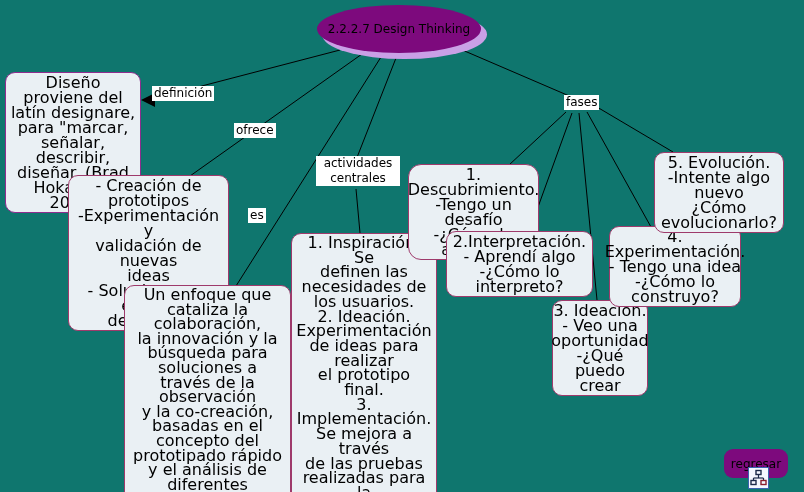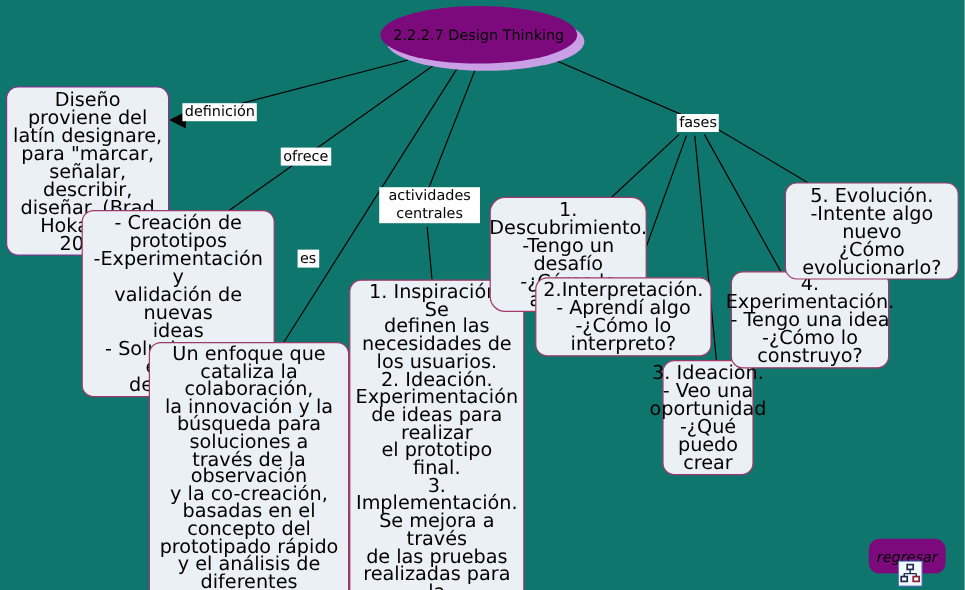--- a/index.html
+++ b/index.html
@@ -22,21 +22,21 @@
   .ellipse{position:absolute;border-radius:50%;}
   #root-shadow{left:322px;top:10px;width:165px;height:49px;background:#c9a0e6;}
   #root-node{
     left:317px;top:5px;width:164px;height:48px;background:#7d0a7d;
     display:flex;align-items:center;justify-content:center;font-size:12px;color:#000;
   }
   #back-btn{
     position:absolute;left:724px;top:449px;width:64px;height:29px;
     background:#7d0a7d;border:none;border-radius:9px;font-size:12px;color:#000;
     font-family:"DejaVu Sans","Liberation Sans",sans-serif;display:flex;
-    align-items:center;justify-content:center;cursor:pointer;font-style:italic;
+    align-items:center;justify-content:center;cursor:pointer;
   }
   #map-icon{position:absolute;left:748px;top:467px;width:21px;height:22px;cursor:pointer;}
 </style>
 </head>
 <body>
 
 <div id="canvas">
 
   <svg id="wires" viewBox="0 0 804 492" xmlns="http://www.w3.org/2000/svg">
     <g stroke="#000000" stroke-width="1" fill="none">
@@ -110,32 +110,32 @@
 (Tim Brown, 2009).</div>
 
   <div class="box" style="left:408px;top:164px;width:131px;min-height:54px;border-radius:13px;">1. Descubrimiento.
 -Tengo un desafío
 -¿Cómo lo abordo?</div>
 
   <div class="box" style="left:446px;top:231px;width:147px;min-height:55px;">2.Interpretación.
 - Aprendí algo
 -¿Cómo lo interpreto?</div>
 
-  <div class="box" style="left:552px;top:300px;width:76px;min-height:80px;">3. Ideación.
+  <div class="box" style="left:552px;top:300px;width:96px;min-height:80px;">3. Ideación.
 - Veo una
 oportunidad
 -¿Qué puedo
 crear</div>
 
   <div class="box" style="left:609px;top:226px;width:132px;min-height:66px;">4. Experimentación.
 - Tengo una idea
 -¿Cómo lo
 construyo?</div>
 
-  <div class="box" style="left:654px;top:152px;width:145px;min-height:54px;">5. Evolución.
+  <div class="box" style="left:654px;top:152px;width:130px;min-height:54px;">5. Evolución.
 -Intente algo nuevo
 ¿Cómo evolucionarlo?</div>
 
   <button id="back-btn">regresar</button>
 
   <svg id="map-icon" viewBox="0 0 21 22" xmlns="http://www.w3.org/2000/svg">
     <rect x="0.5" y="0.5" width="20" height="21" fill="#f4f8ff" stroke="#3a62b0"></rect>
     <rect x="8" y="3.5" width="5" height="4" fill="none" stroke="#1c2b4a" stroke-width="1.4"></rect>
     <line x1="10.5" y1="7.5" x2="10.5" y2="11" stroke="#1c2b4a" stroke-width="1.2"></line>
     <line x1="5.5" y1="11" x2="15.5" y2="11" stroke="#1c2b4a" stroke-width="1.2"></line>

